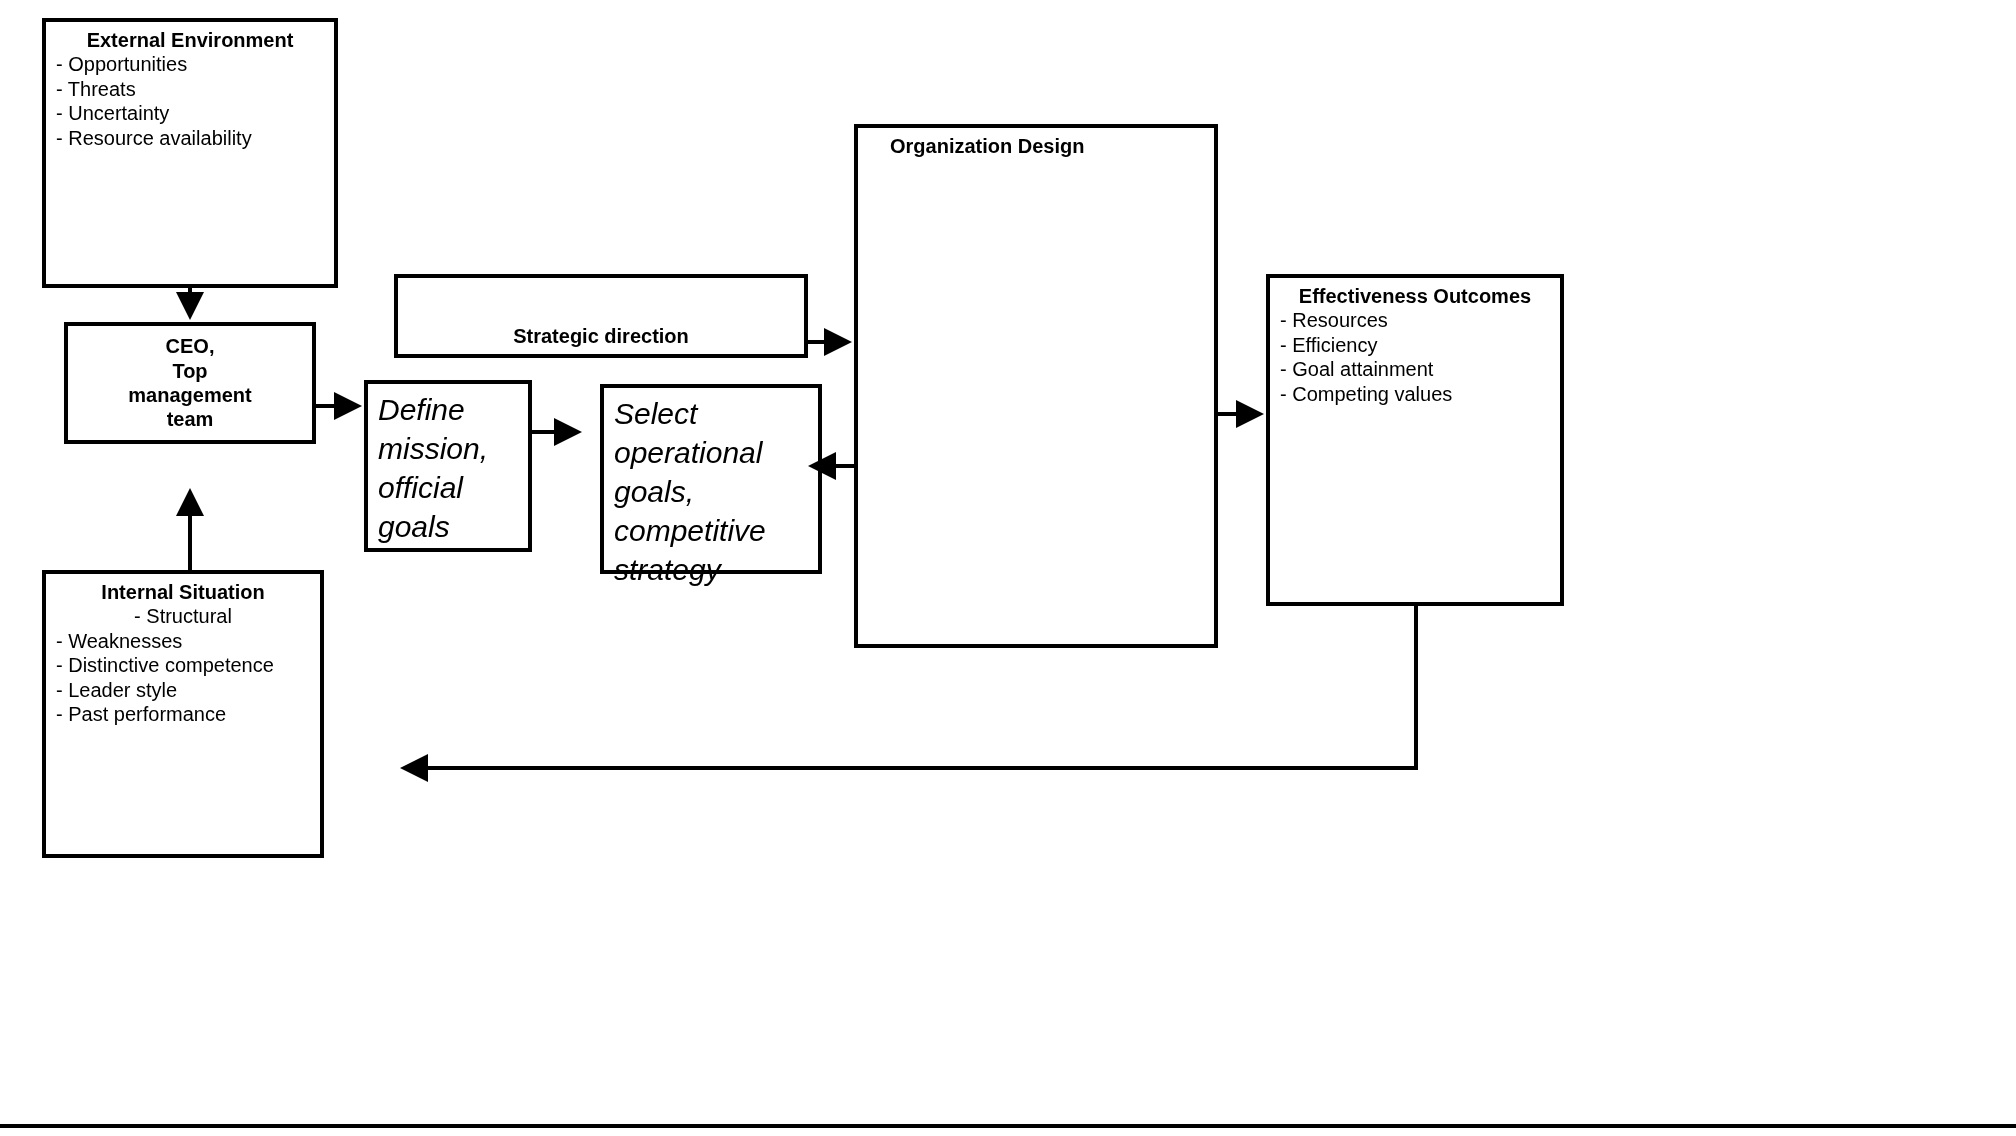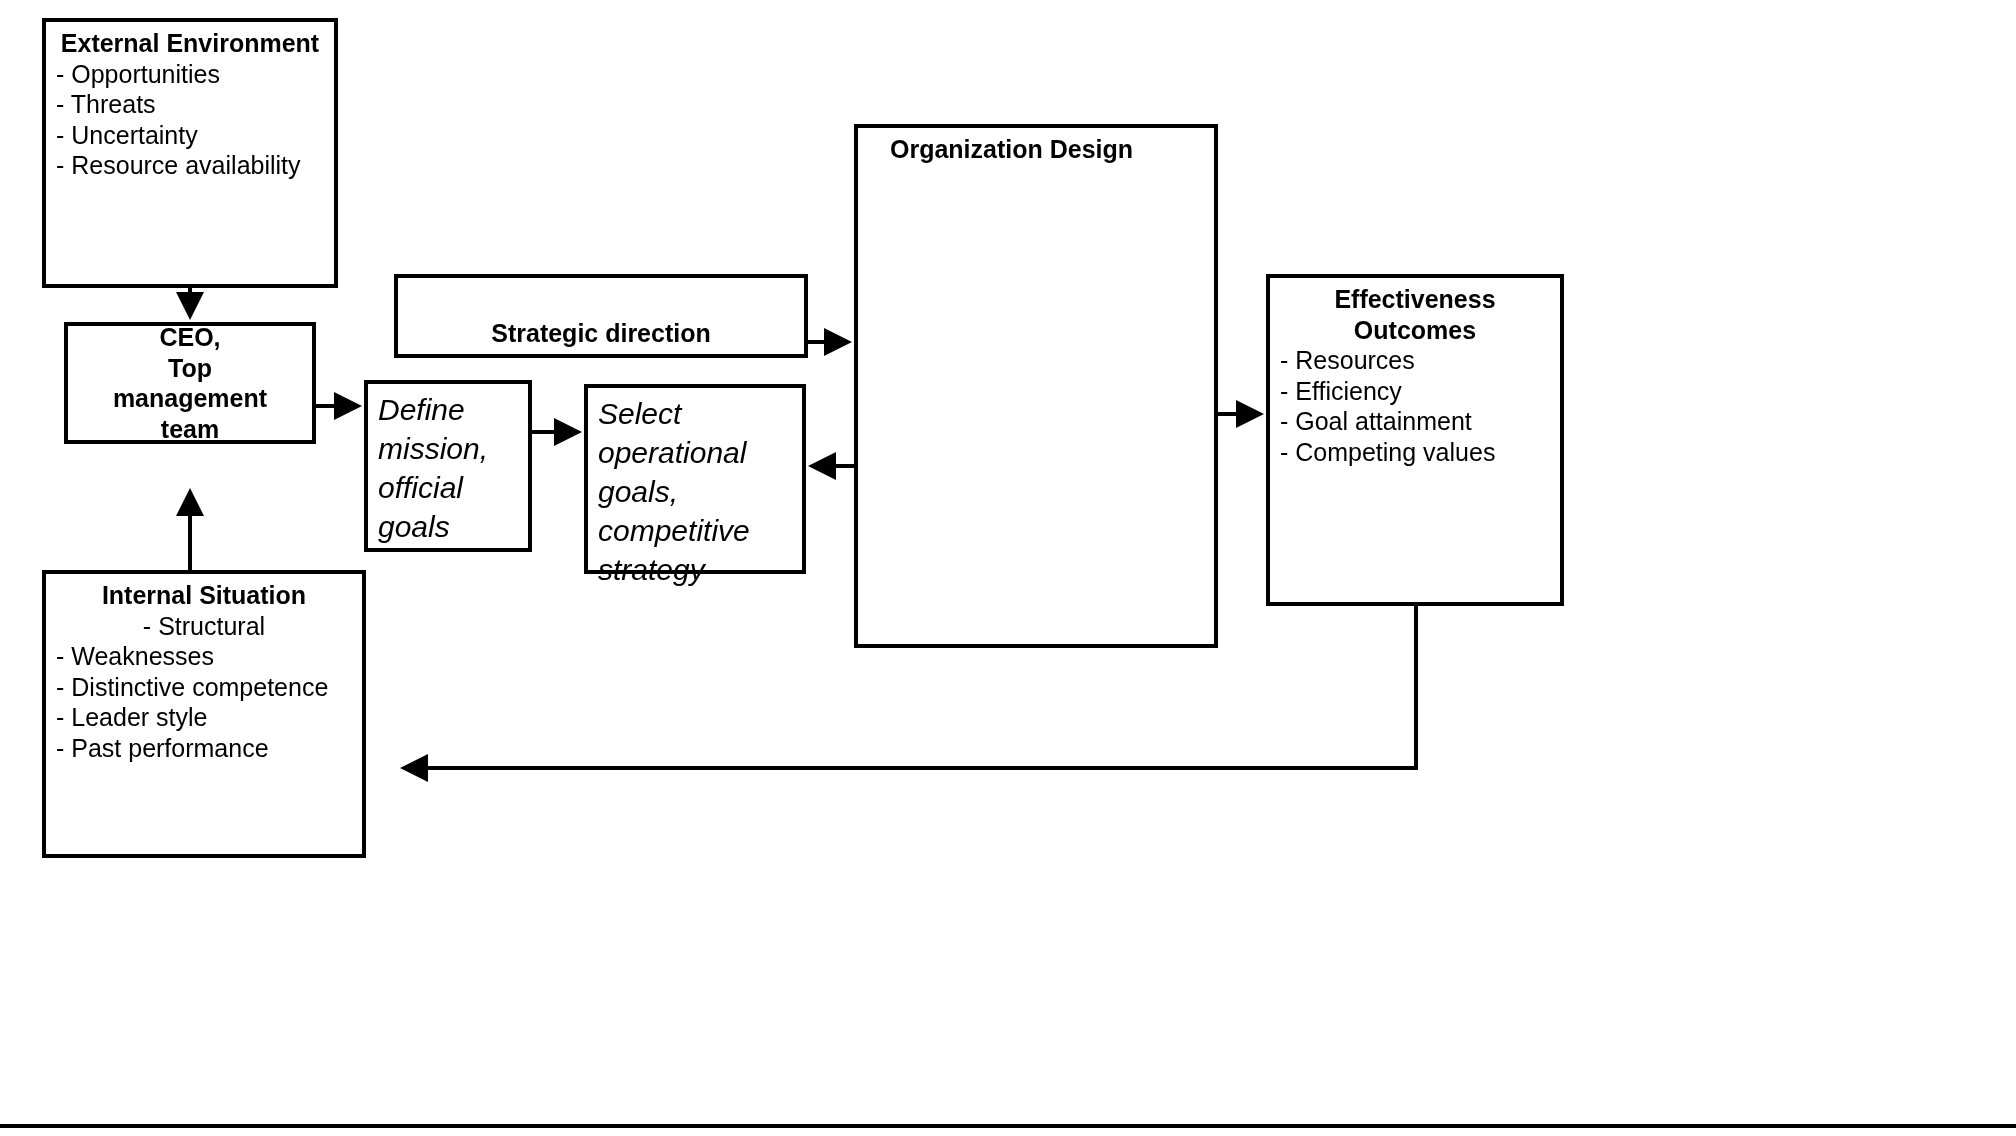--- a/index.html
+++ b/index.html
@@ -16,21 +16,21 @@
     width: 2016px;
     height: 1136px;
     background: #ffffff;
     overflow: hidden;
   }
   .box {
     position: absolute;
     border: 4px solid #000000;
     background: #ffffff;
     box-sizing: border-box;
-    font-size: 25px;
+    font-size: 20px;
     line-height: 1.22;
     padding: 6px 10px;
   }
   .box .title {
     font-weight: bold;
     text-align: center;
     display: block;
   }
   .box .title-left {
     font-weight: bold;
@@ -89,40 +89,40 @@
     </ul>
   </div>
 
   <div class="box center-lines" style="left:64px; top:322px; width:252px; height:122px; display:flex; flex-direction:column; justify-content:center;">
     <div>CEO,</div>
     <div>Top</div>
     <div>management</div>
     <div>team</div>
   </div>
 
-  <div class="box" style="left:42px; top:570px; width:324px; height:288px;">
+  <div class="box" style="left:42px; top:570px; width:282px; height:288px;">
     <span class="title">Internal Situation</span>
     <ul>
       <li style="text-align:center;">- Structural</li>
       <li>- Weaknesses</li>
       <li>- Distinctive competence</li>
       <li>- Leader style</li>
       <li>- Past performance</li>
     </ul>
   </div>
 
   <div class="box" style="left:394px; top:274px; width:414px; height:84px; display:flex; align-items:flex-end; justify-content:center;">
     <span class="title">Strategic direction</span>
   </div>
 
   <div class="box italic-box" style="left:364px; top:380px; width:168px; height:172px;font-style:italic;">
     <span>Define mission, official goals</span>
   </div>
 
-  <div class="box italic-box" style="left:584px; top:384px; width:222px; height:190px;">
+  <div class="box italic-box" style="left:600px; top:384px; width:222px; height:190px;">
     <span>Select operational goals, competitive strategy</span>
   </div>
 
   <div class="box" style="left:854px; top:124px; width:364px; height:524px;">
     <span class="title-left">Organization Design</span>
   </div>
 
   <div class="box" style="left:1266px; top:274px; width:298px; height:332px;">
     <span class="title">Effectiveness Outcomes</span>
     <ul>

